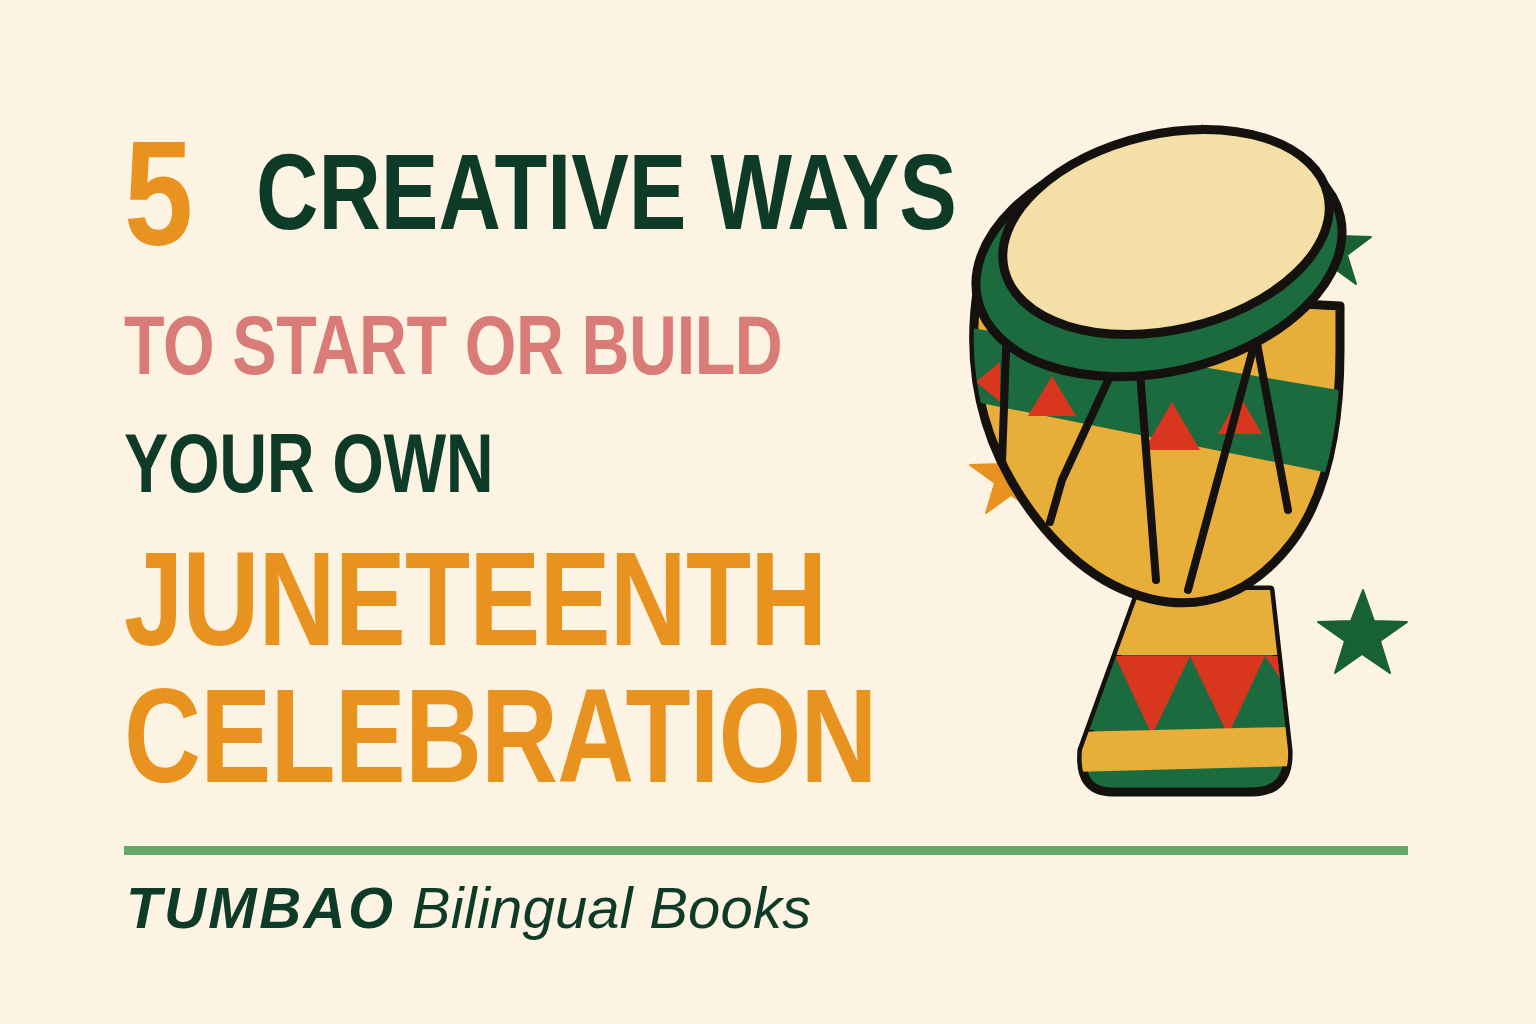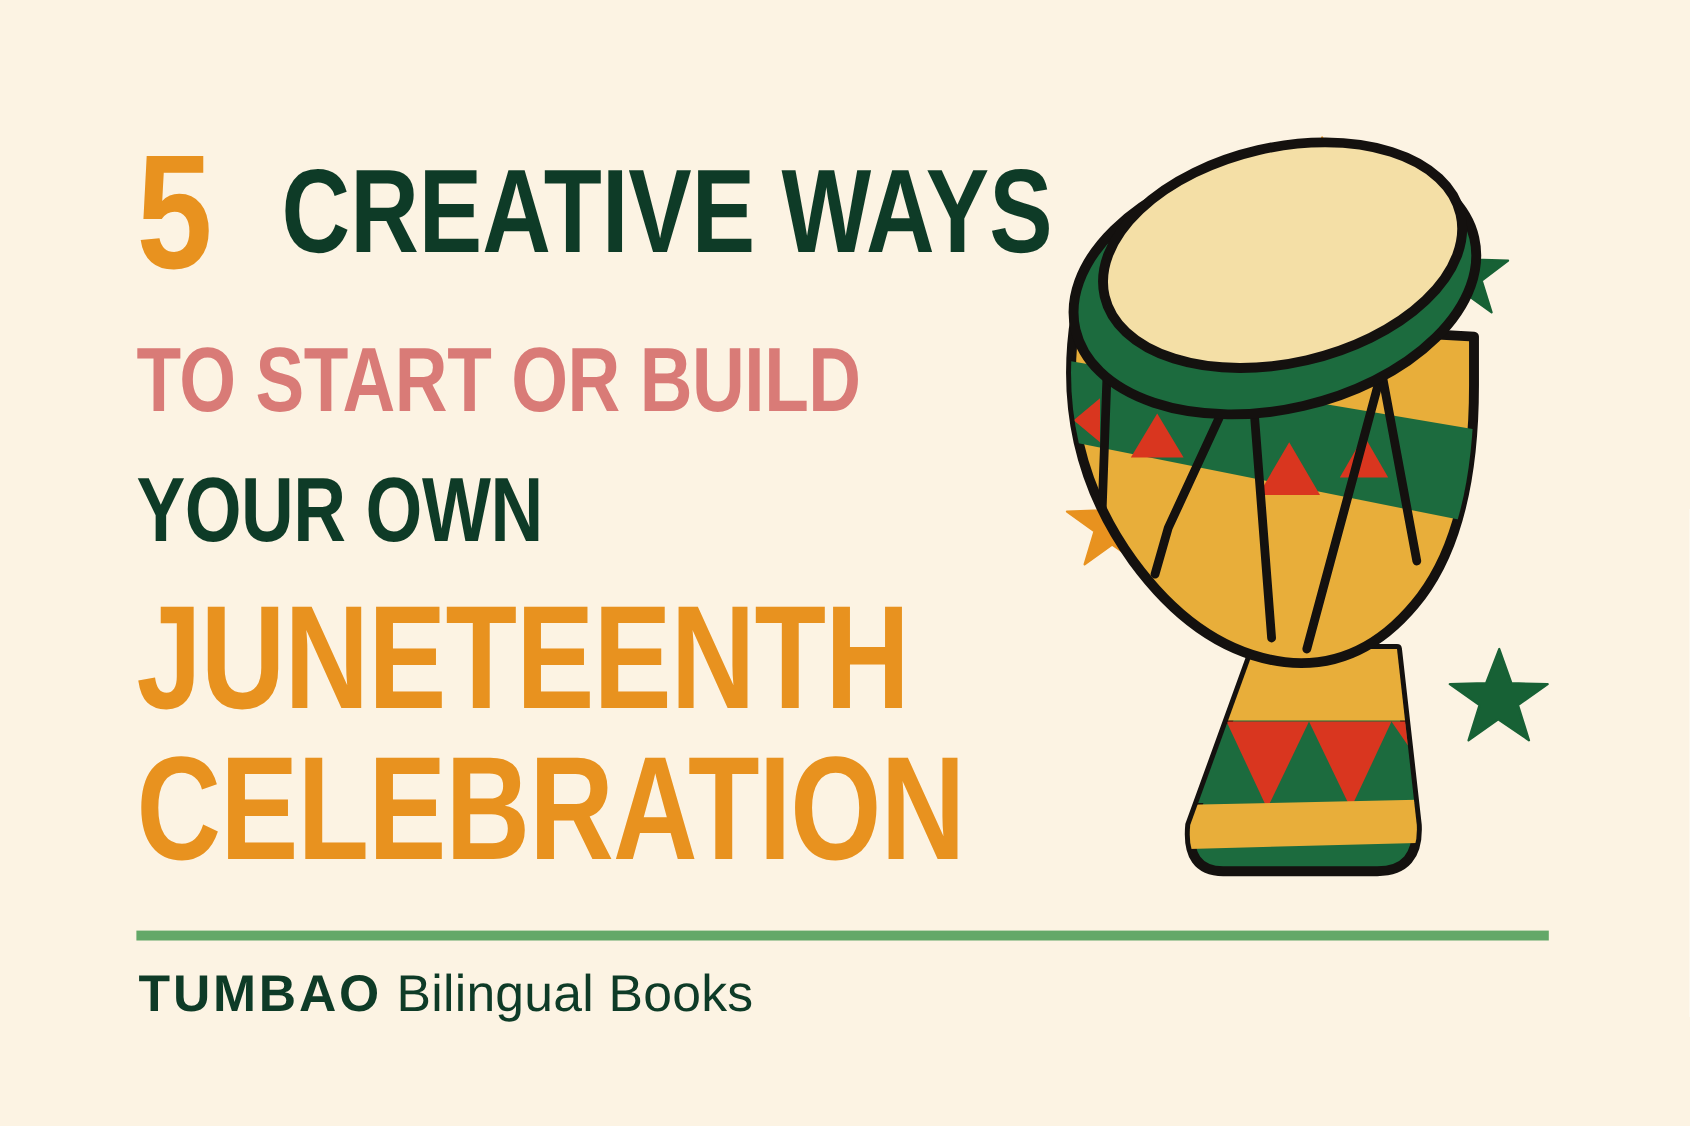--- a/index.html
+++ b/index.html
@@ -116,22 +116,23 @@
     height: 9px;
     background: #63A868;
   }
   #footer {
     position: absolute;
     left: 126px;
     top: 879px;
     white-space: nowrap;
     color: #0E3B27;
     font-family: "Liberation Sans Narrow", "Liberation Sans", sans-serif;
-    font-size: 47px;
+    font-size: 58px;
     line-height: 1;
+    font-style: italic;
   }
   #footer .brand {
     font-weight: 700;
     letter-spacing: 2.5px;
   }
   #footer .tagline {
     font-weight: 400;
     letter-spacing: 0.2px;
   }
 

